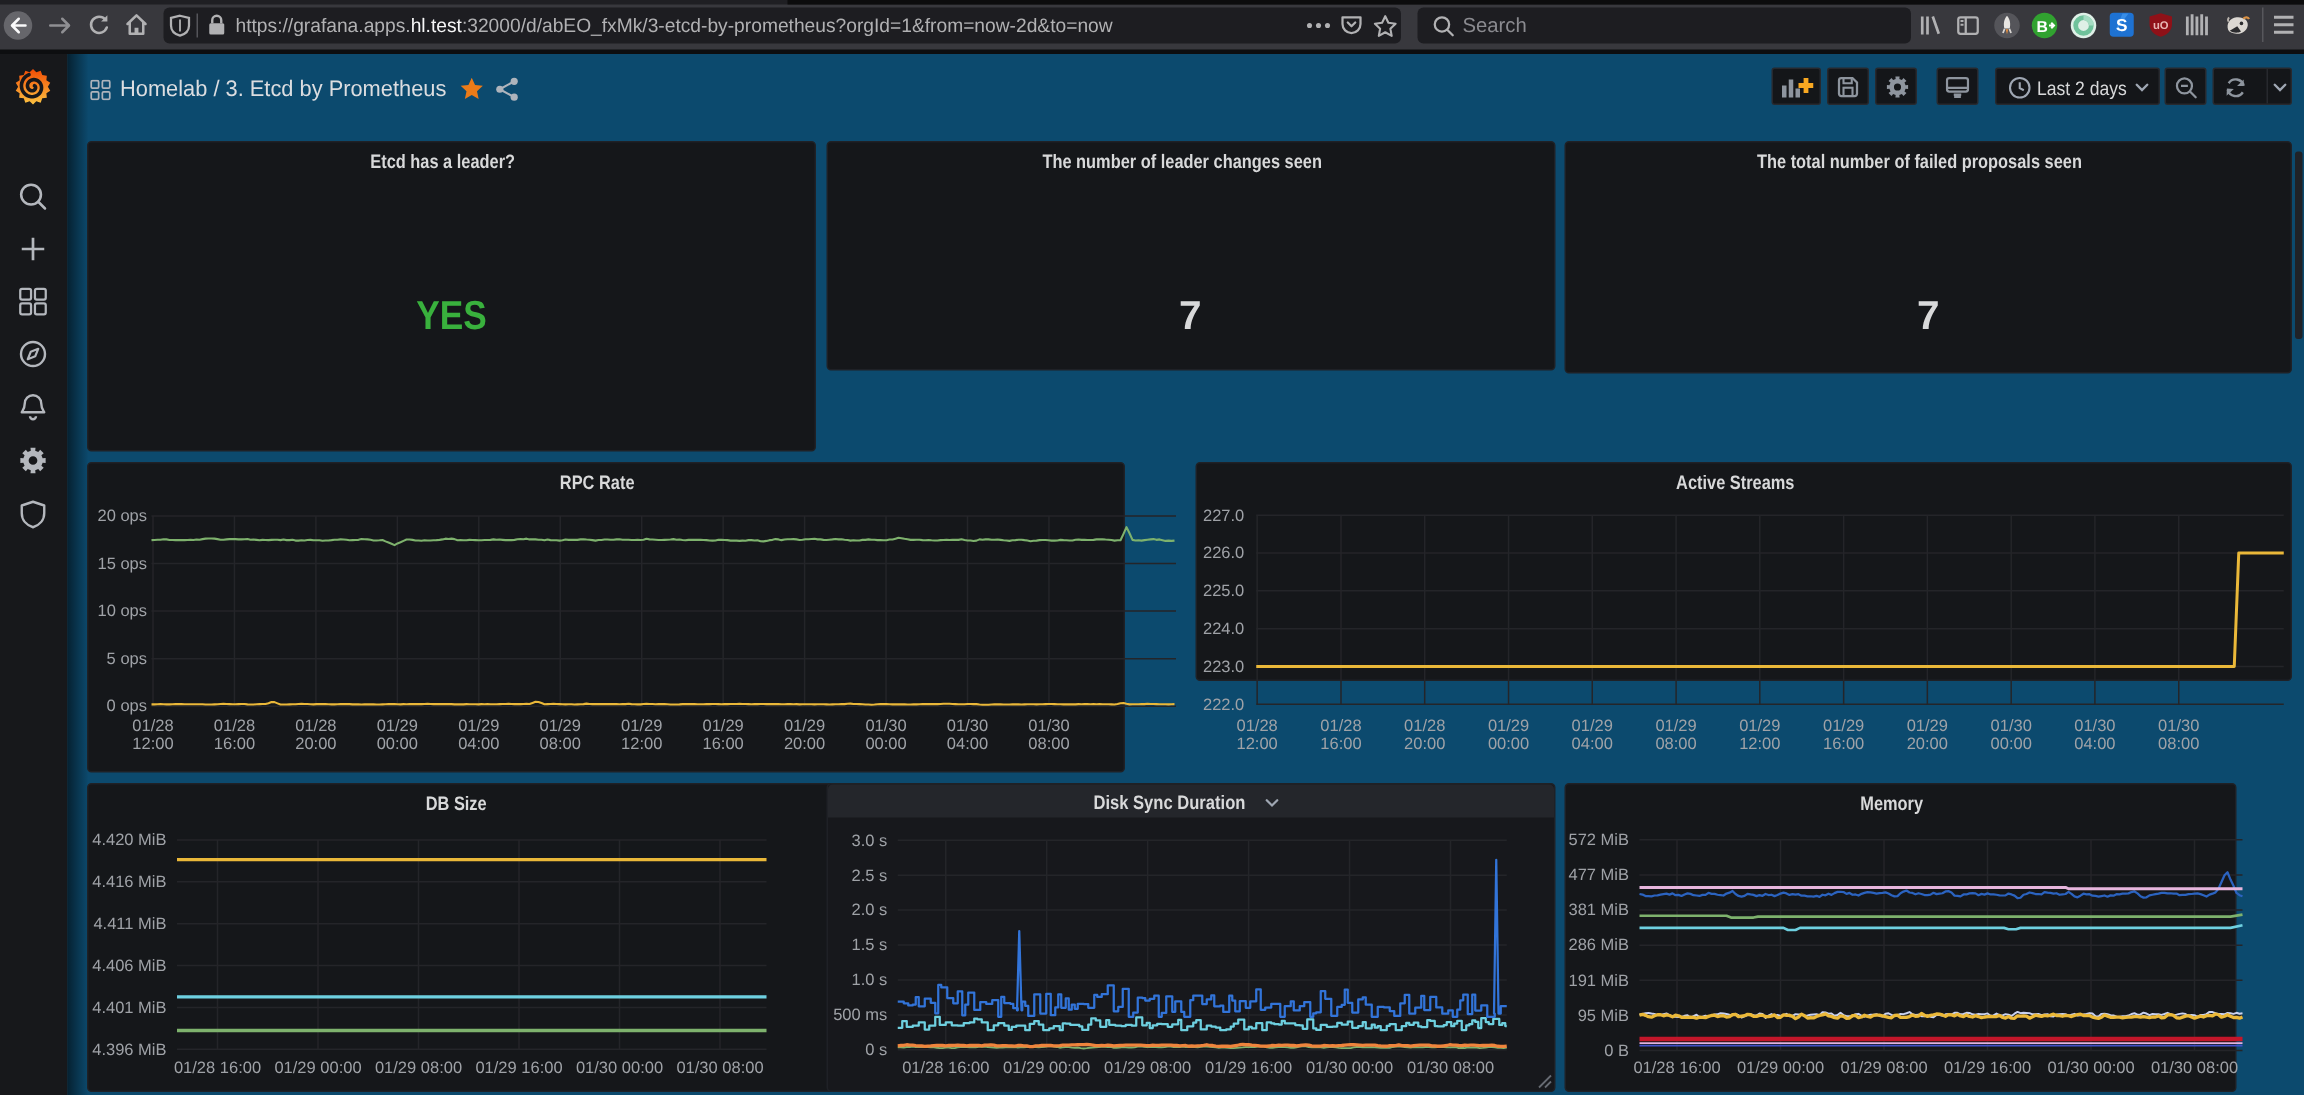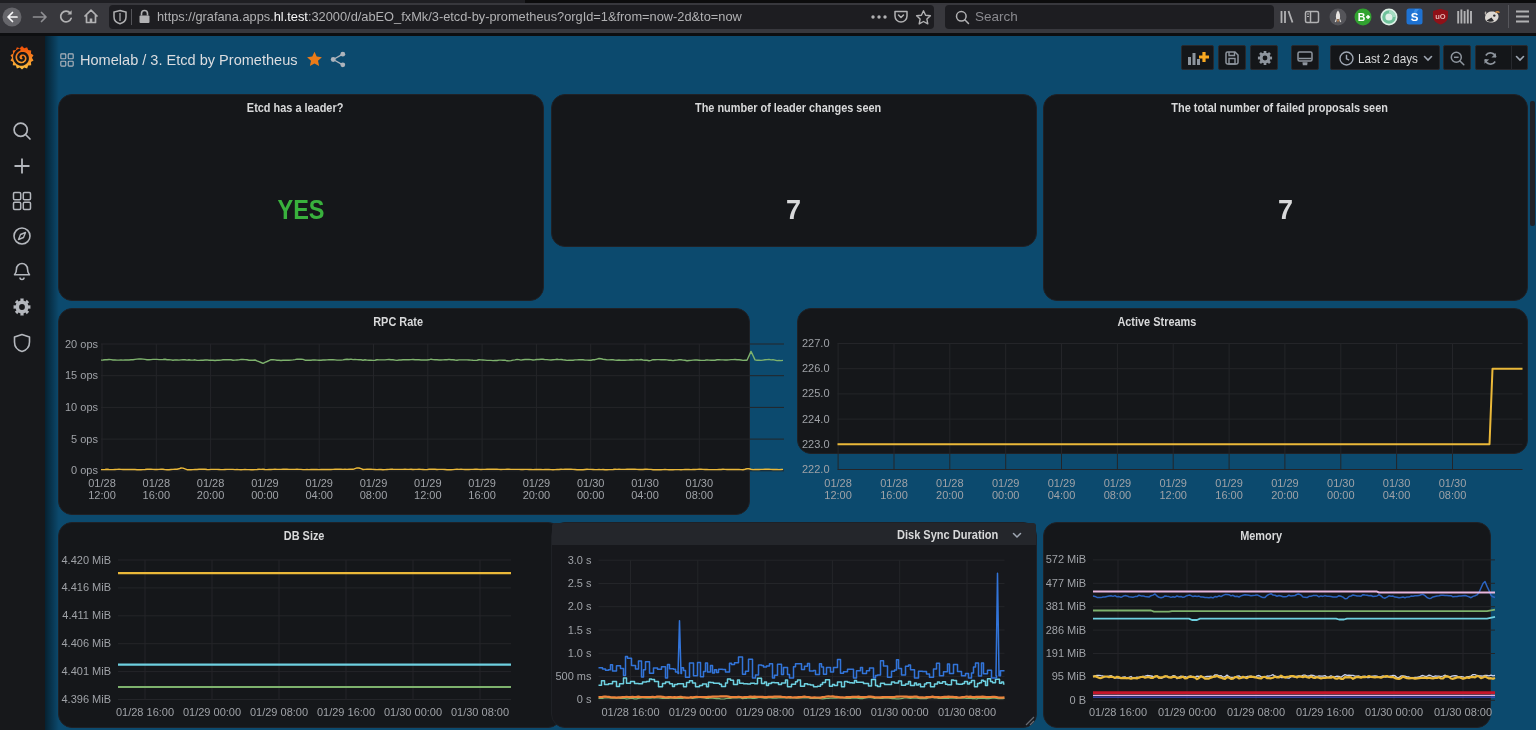--- a/index.html
+++ b/index.html
@@ -12,21 +12,21 @@
   #fftop { position:absolute; left:0; top:0; width:1536px; height:3px; background:#1f1f23; }
   #fftop .blk { position:absolute; left:525px; top:0; width:1011px; height:3px; background:#0c0c0d; }
   .urlbar { position:absolute; top:5px; height:24px; background:#1d1d21; border-radius:4px; }
   .ffic { position:absolute; }
   .fftext { color:#b1b1b3; font-size:13.5px; }
   
   #gf { position:absolute; left:0; top:36px; width:1536px; height:697px; background:#0c4a6e; }
   #sidebar { position:absolute; left:0; top:0; width:45px; height:697px; background:#17181b; }
   #sideshadow { position:absolute; left:45px; top:0; width:14px; height:697px;
      background:linear-gradient(90deg, rgba(0,0,0,0.55), rgba(0,0,0,0)); }
-  .panel { position:absolute; background:#15171a; border:1px solid #1f2126; border-radius:14px; }
+  .panel { position:absolute; background:#15171a; border:1px solid #1f2126; border-radius:3px; }
   .ptitle { position:absolute; left:0; right:0; top:5px; padding-right:14px; text-align:center; color:#d8d9da;
      font-size:13px; font-weight:bold; transform:scaleX(0.84);}
   .bigstat { position:absolute; left:0; right:0; text-align:center; font-weight:bold; }
   .ax { fill:#9fa2a7; font-size:11px; font-family:"Liberation Sans",sans-serif; }
   .navbtn { position:absolute; top:9px; height:25px; background:#141619; border:1px solid #27292e;
      border-radius:2px; }
   svg { display:block; }
 </style>
 </head>
 <body>
@@ -250,21 +250,21 @@
   <div class="abs" style="left:1530px;top:65px;width:5px;height:125px;background:#202227;border-radius:2px"></div>
 
   <div class="panel" style="left:58px;top:58px;width:486px;height:207px">
     <div class="ptitle">Etcd has a leader?</div>
     <div class="bigstat" style="top:100px;font-size:27px;color:#39b13d;transform:scaleX(0.87)">YES</div>
   </div>
   <div class="panel" style="left:550.5px;top:58px;width:486px;height:153px">
     <div class="ptitle">The number of leader changes seen</div>
     <div class="bigstat" style="top:100px;font-size:27px;color:#d8d9da">7</div>
   </div>
-  <div class="panel" style="left:1043px;top:58px;width:485px;height:207px">
+  <div class="panel" style="left:1043px;top:58px;width:485px;height:155px">
     <div class="ptitle">The total number of failed proposals seen</div>
     <div class="bigstat" style="top:100px;font-size:27px;color:#d8d9da">7</div>
   </div>
 
   <div class="panel" style="left:58px;top:272px;width:692px;height:206.5px">
     <div class="ptitle">RPC Rate</div>
     <svg class="abs" style="left:0;top:0" width="732" height="206.5" viewBox="0 0 732 206.5">
           <line x1="42.0" y1="35.0" x2="725.0" y2="35.0" stroke="#242529" stroke-width="1"></line>
           <line x1="42.0" y1="66.7" x2="725.0" y2="66.7" stroke="#242529" stroke-width="1"></line>
           <line x1="42.0" y1="98.4" x2="725.0" y2="98.4" stroke="#242529" stroke-width="1"></line>
@@ -396,21 +396,21 @@
           <text x="220.0" y="192.5" text-anchor="middle" class="ax">01/29 08:00</text>
           <text x="287.0" y="192.5" text-anchor="middle" class="ax">01/29 16:00</text>
           <text x="354.0" y="192.5" text-anchor="middle" class="ax">01/30 00:00</text>
           <text x="421.0" y="192.5" text-anchor="middle" class="ax">01/30 08:00</text>
           <polyline points="59.0,50.1 452.0,50.1" fill="none" stroke="#EAB839" stroke-width="2.2" stroke-opacity="1.0" stroke-linejoin="round"></polyline>
           <polyline points="59.0,141.6 452.0,141.6" fill="none" stroke="#6ED0E0" stroke-width="2.2" stroke-opacity="1.0" stroke-linejoin="round"></polyline>
           <polyline points="59.0,164.0 452.0,164.0" fill="none" stroke="#7EB26D" stroke-width="2.2" stroke-opacity="1.0" stroke-linejoin="round"></polyline>
         </svg>
   </div>
   <div class="panel" style="left:550.5px;top:485.5px;width:486px;height:206.5px;background:#17181c">
-    <div class="abs" style="left:0;right:0;top:0;height:22px;background:#24262b;border-radius:3px 3px 0 0;text-align:right;color:#d8d9da;font-size:13px;font-weight:bold;padding-top:4px;padding-right:14px"><span style="display:inline-block;transform:scaleX(0.85)">Disk Sync Duration</span> <svg width="10" height="7" viewBox="0 0 10 7" style="display:inline-block;margin-left:1px">
+    <div class="abs" style="left:0;right:0;top:0;height:22px;background:#24262b;border-radius:3px 3px 0 0;text-align:center;color:#d8d9da;font-size:13px;font-weight:bold;padding-top:4px;padding-right:14px"><span style="display:inline-block;transform:scaleX(0.85)">Disk Sync Duration</span> <svg width="10" height="7" viewBox="0 0 10 7" style="display:inline-block;margin-left:1px">
             <path d="M1.5 1.5 L5 5 L8.5 1.5" stroke="#9fa7b3" stroke-width="1.5" fill="none" stroke-linecap="round"></path>
           </svg></div>
     <svg class="abs" style="left:0;top:0" width="486" height="206.5" viewBox="0 0 486 206.5">
           <line x1="46.5" y1="37.2" x2="452.5" y2="37.2" stroke="#242529" stroke-width="1"></line>
           <line x1="46.5" y1="60.5" x2="452.5" y2="60.5" stroke="#242529" stroke-width="1"></line>
           <line x1="46.5" y1="83.7" x2="452.5" y2="83.7" stroke="#242529" stroke-width="1"></line>
           <line x1="46.5" y1="107.0" x2="452.5" y2="107.0" stroke="#242529" stroke-width="1"></line>
           <line x1="46.5" y1="130.3" x2="452.5" y2="130.3" stroke="#242529" stroke-width="1"></line>
           <line x1="46.5" y1="153.6" x2="452.5" y2="153.6" stroke="#242529" stroke-width="1"></line>
           <line x1="46.5" y1="176.8" x2="452.5" y2="176.8" stroke="#242529" stroke-width="1"></line>

